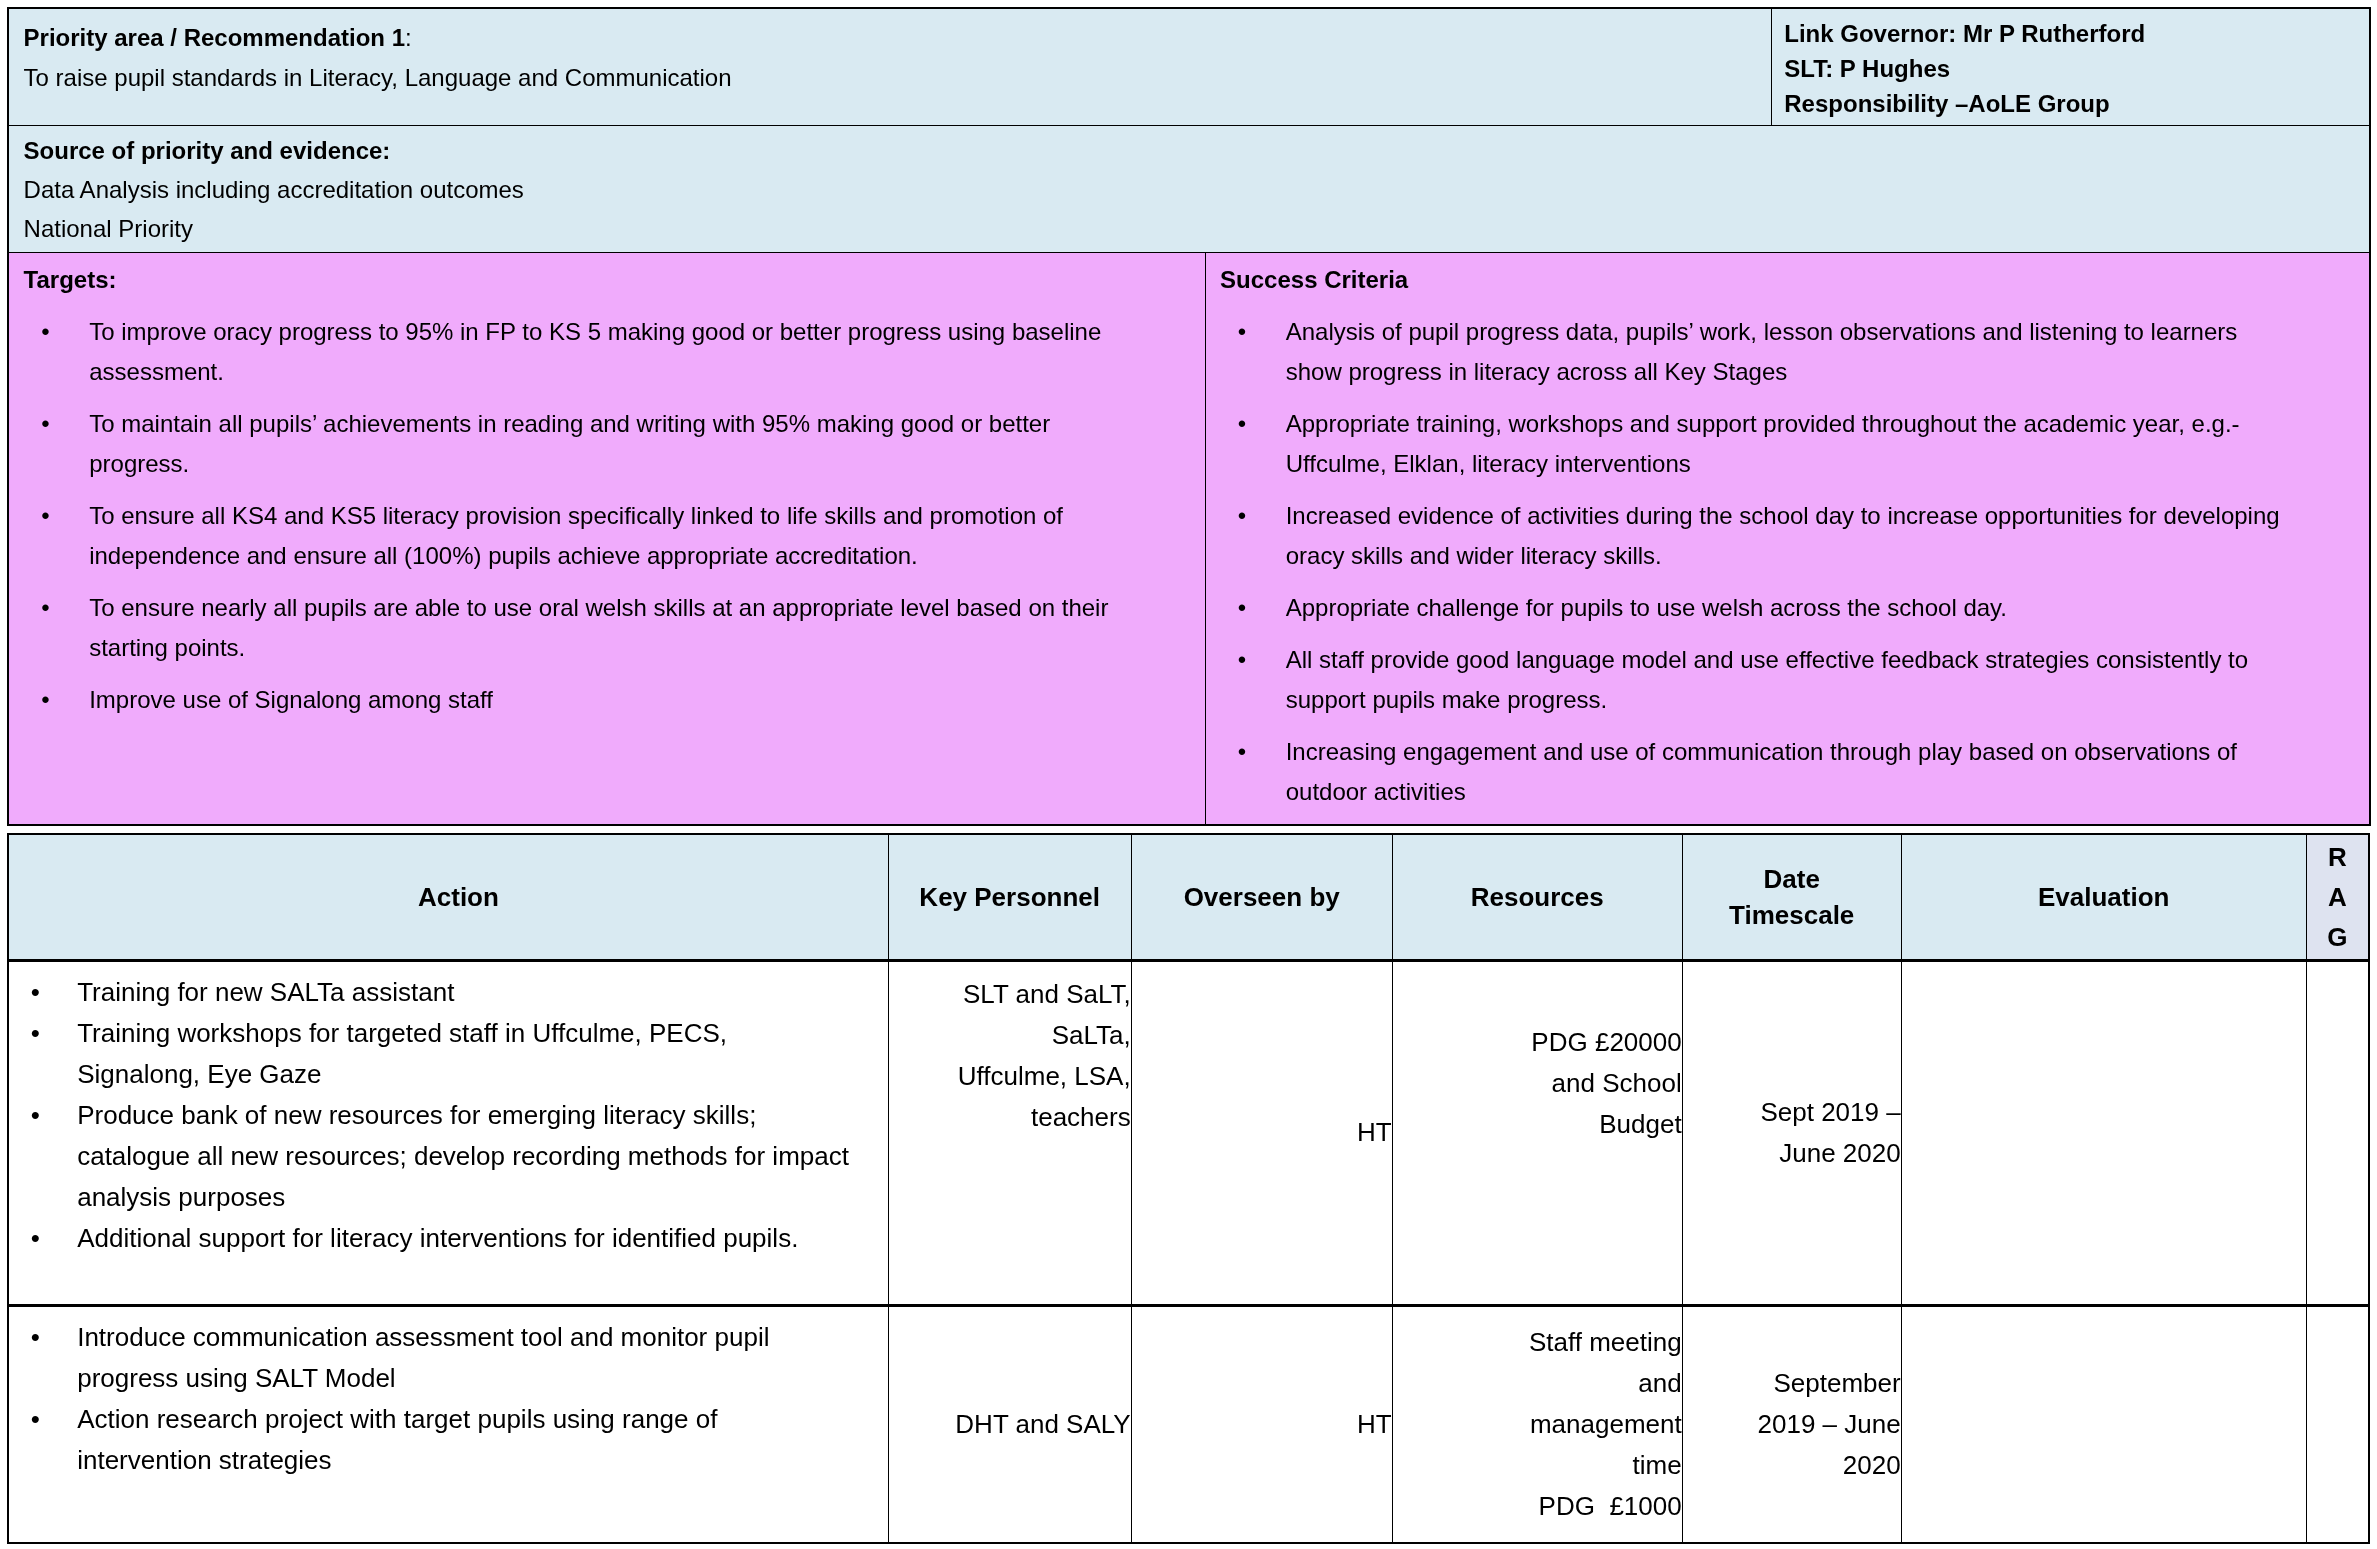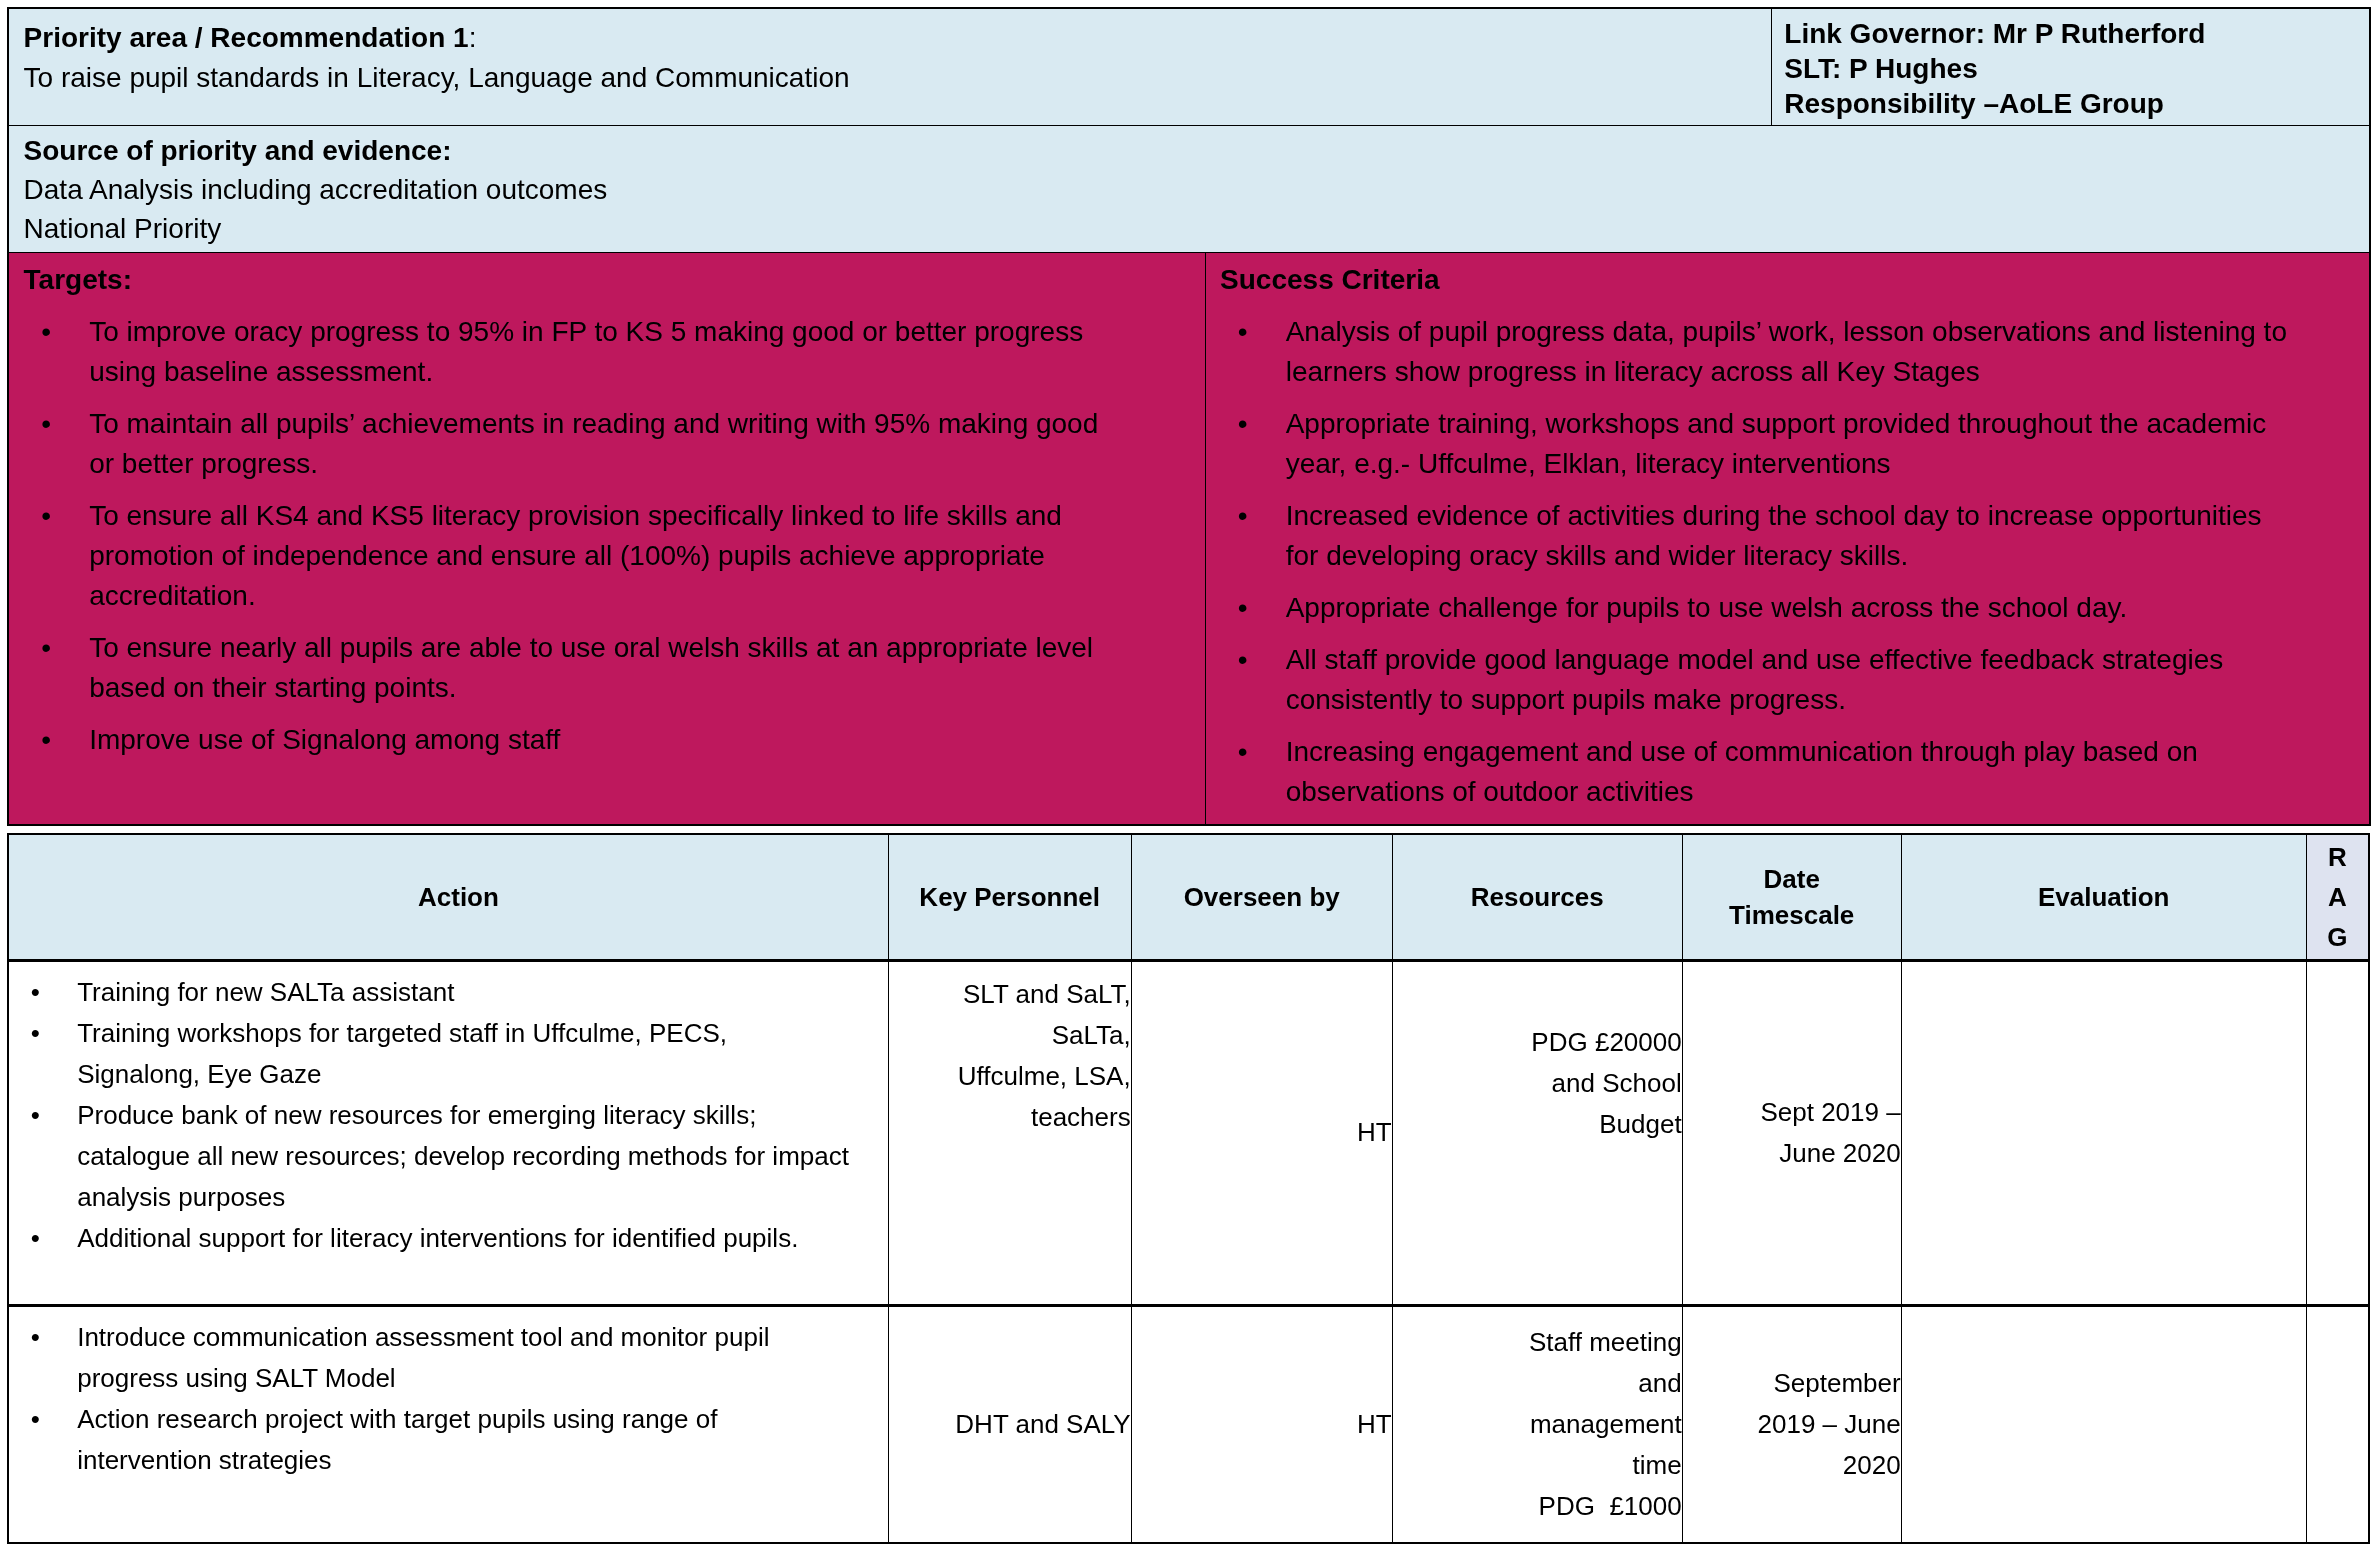--- a/index.html
+++ b/index.html
@@ -21,23 +21,23 @@
     border-collapse:collapse;table-layout:fixed;
     position:absolute;left:7.2px;width:2362px;
     border:2.7px solid var(--border-color);
   }
   table.tbl td{
     border:1.8px solid var(--border-color);
     vertical-align:top;padding:0;overflow:hidden;
   }
 
   
-  table.top{top:7.2px;font-size:28px;}
+  table.top{top:7.2px;font-size:24px;}
   table.top td.blue{background:var(--header-blue);}
-  table.top td.white{background:#be185d;}
+  table.top td.white{background:#f0abfc;}
   .bold{font-weight:bold;}
   .pad{padding:9px 16px 5.4px 14.4px;}
   .r1-left{line-height:40px;}
   .r1-left .subtitle{}
   .r1-right{line-height:35px;padding:7.2px 9px 3.6px 12.6px;}
   .r2-cell{line-height:39px;padding:5.4px 16px 3.6px 14.4px;}
 
   ul.bullets{list-style:none;margin:3.6px 0 0 0;padding:0 63px 0 0;}
   ul.bullets li{position:relative;padding-left:68px;line-height:40px;margin:12px;}
   ul.bullets li::before{content:"\2022";position:absolute;left:20px;top:0;}

